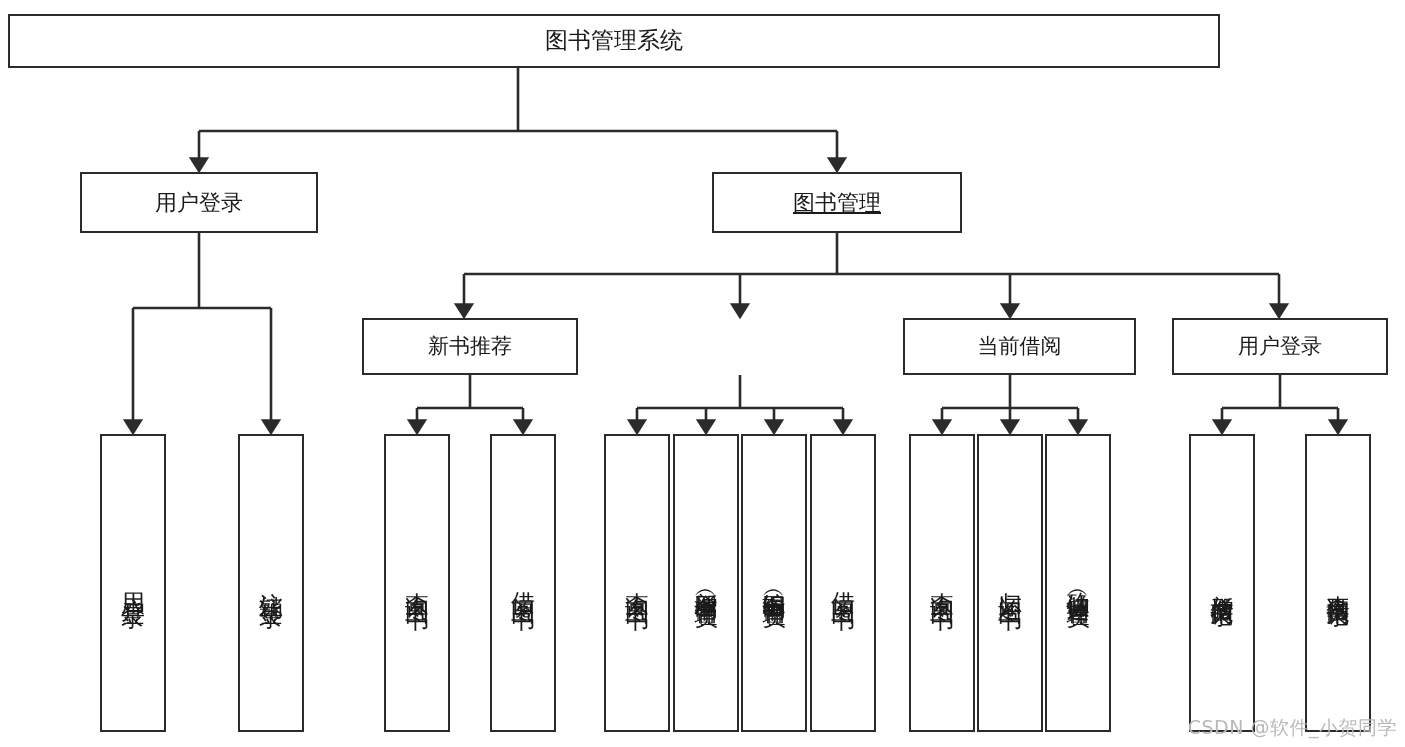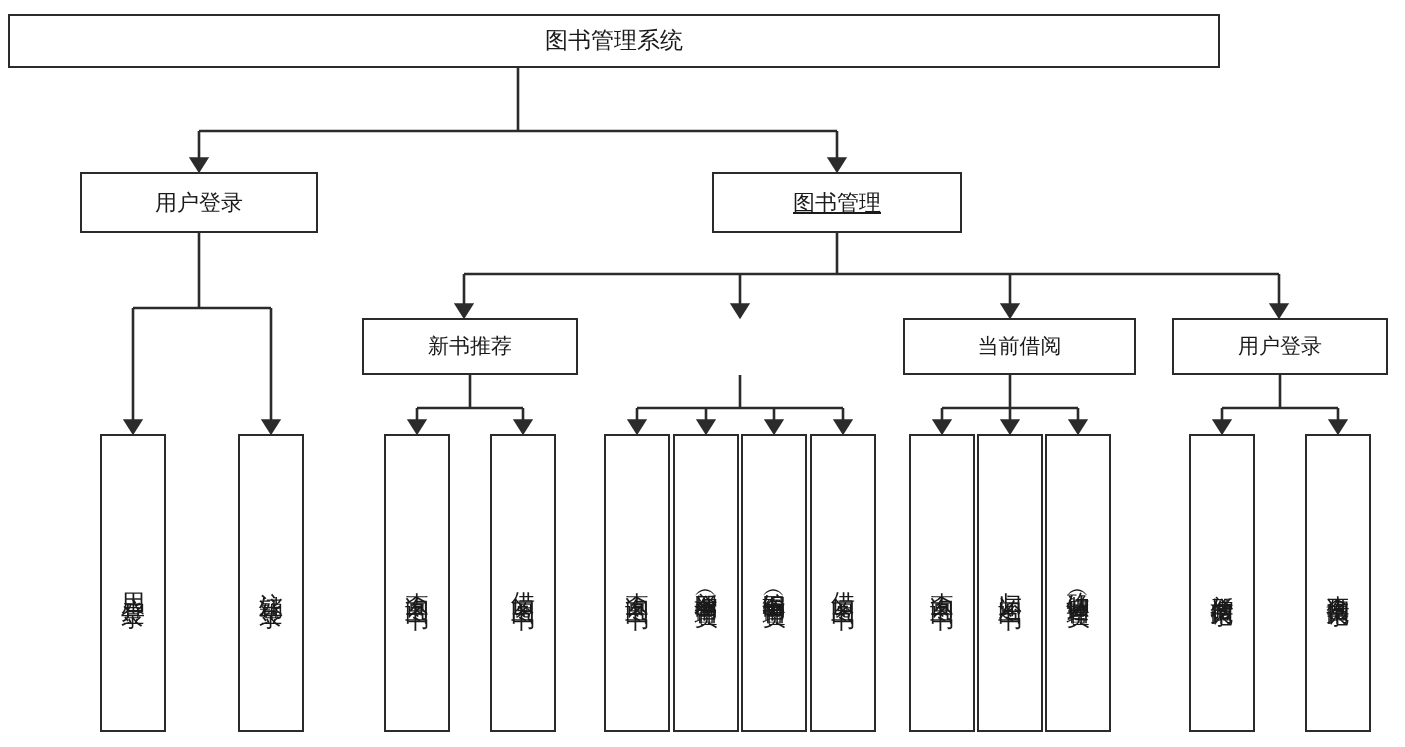--- a/index.html
+++ b/index.html
@@ -191,14 +191,15 @@
     <span class="label">确认归还（管理员）</span>
   </div>
 
   <div class="node node-leaf leaf-long" style="left:1189px; top:434px; width:66px; height:298px;">
     <span class="label">新增借阅记录</span>
   </div>
   <div class="node node-leaf leaf-long" style="left:1305px; top:434px; width:66px; height:298px;">
     <span class="label">查询借阅记录</span>
   </div>
 
+  <div class="watermark">CSDN @软件_小贺同学</div>
 
 </div>
 
 </body></html>

